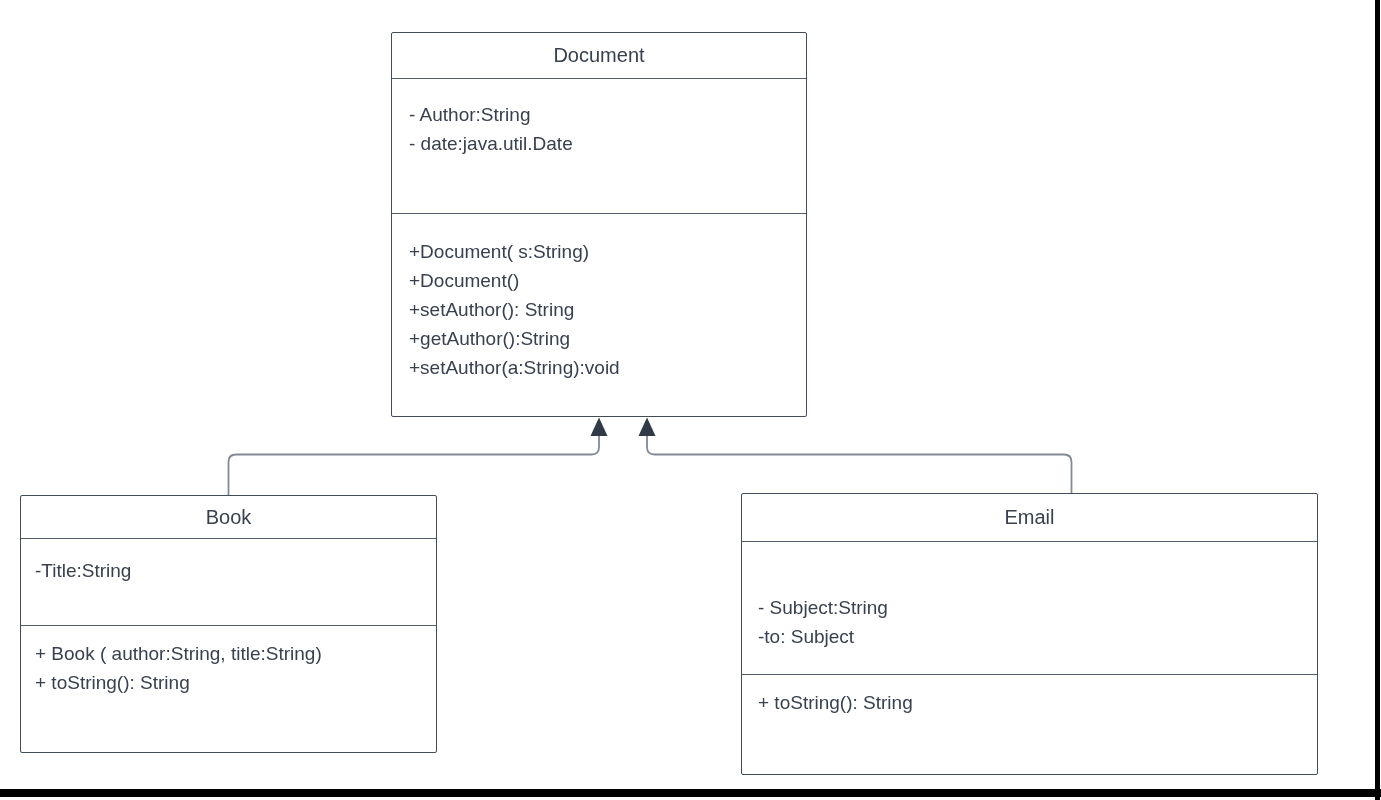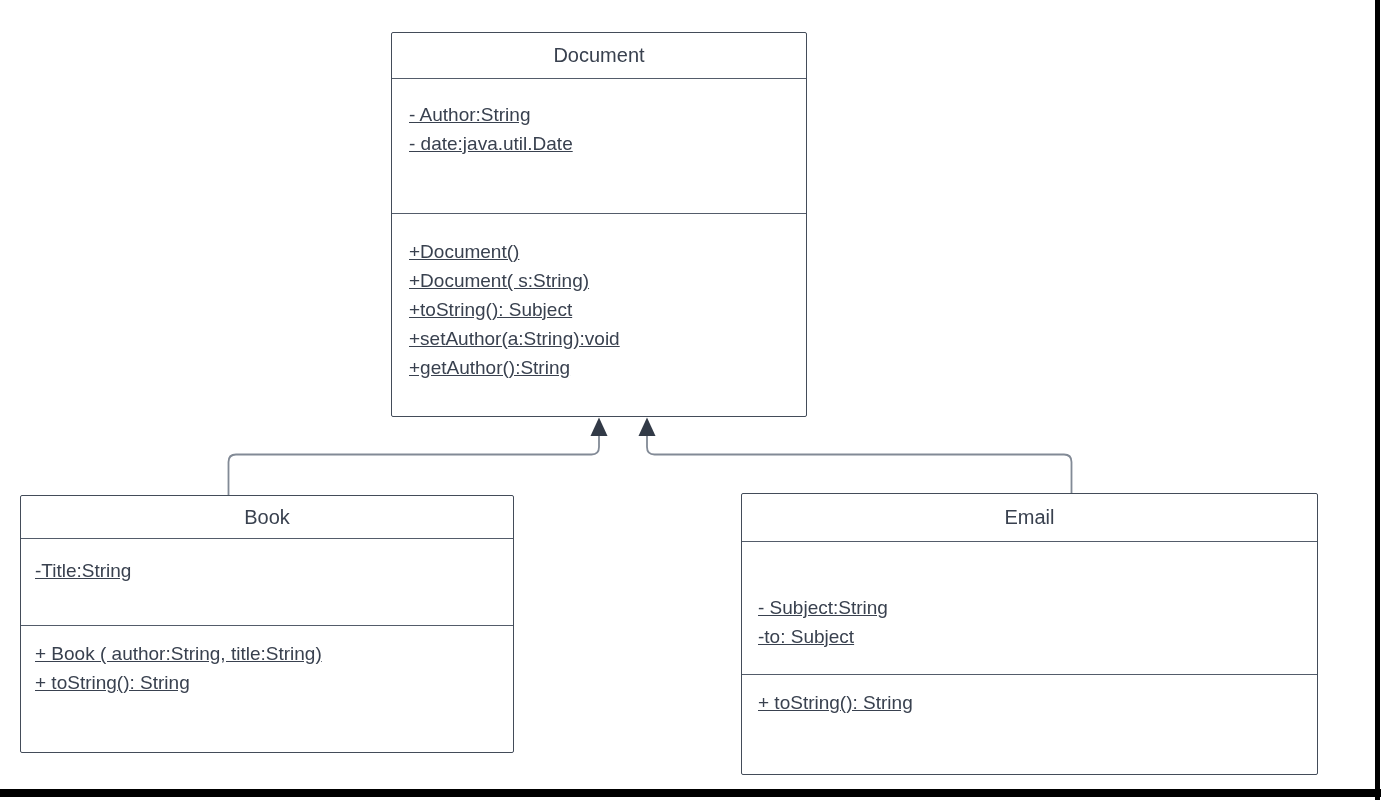--- a/index.html
+++ b/index.html
@@ -35,29 +35,28 @@
   }
   .uml-attrs{
     border-bottom:1px solid #535c6a;
     box-sizing:border-box;
   }
   .uml-methods{box-sizing:border-box;}
   .line{
     font-size:19px;
     line-height:29px;
     white-space:pre;
-    text-decoration:underline;
   }
   
   .doc{left:391px;top:32px;width:416px;height:385px;}
   .doc .uml-title{height:46px;}
   .doc .uml-attrs{height:135px;padding:21px 10px 0 17px;}
   .doc .uml-methods{padding:23px 10px 0 17px;}
   
-  .book{left:20px;top:495px;width:494px;height:258px;}
+  .book{left:20px;top:495px;width:417px;height:258px;}
   .book .uml-title{height:43px;}
   .book .uml-attrs{height:87px;padding:17px 10px 0 14px;}
   .book .uml-methods{padding:13px 10px 0 14px;}
   
   .email{left:741px;top:493px;width:577px;height:282px;}
   .email .uml-title{height:48px;}
   .email .uml-attrs{height:133px;padding:51px 10px 16px 16px;}
   .email .uml-methods{padding:13px 10px 0 16px;}
   
   .frame-right{
@@ -85,25 +84,25 @@
     <polygon points="647,417.5 655.5,436 638.5,436" fill="#323a47"></polygon>
   </svg>
 
   <div class="uml-class doc">
     <div class="uml-title">Document</div>
     <div class="uml-attrs">
       <div class="line">- Author:String</div>
       <div class="line">- date:java.util.Date</div>
     </div>
     <div class="uml-methods">
+      <div class="line">+Document( s:String)</div>
       <div class="line">+Document()</div>
-      <div class="line">+Document( s:String)</div>
-      <div class="line">+toString(): Subject</div>
+      <div class="line">+setAuthor(): String</div>
+      <div class="line">+getAuthor():String</div>
       <div class="line">+setAuthor(a:String):void</div>
-      <div class="line">+getAuthor():String</div>
     </div>
   </div>
 
   <div class="uml-class book">
     <div class="uml-title">Book</div>
     <div class="uml-attrs">
       <div class="line">-Title:String</div>
     </div>
     <div class="uml-methods">
       <div class="line">+ Book ( author:String, title:String)</div>

